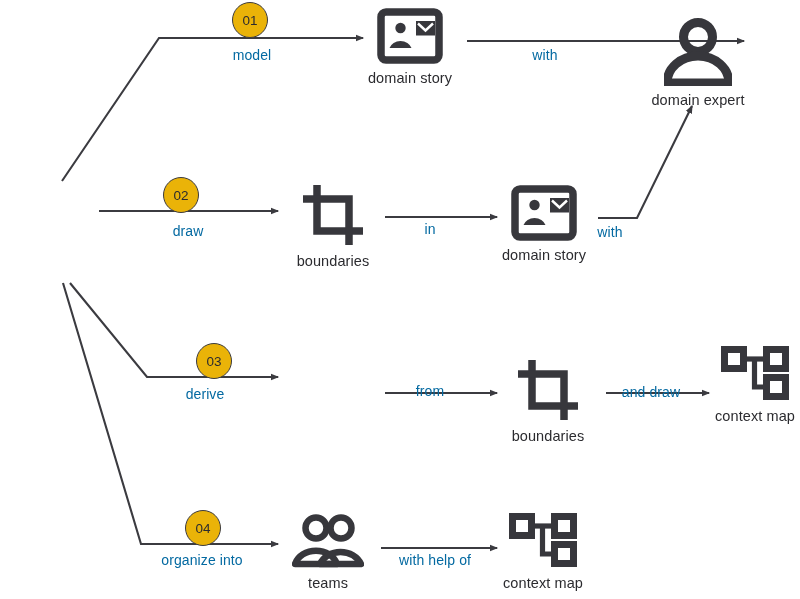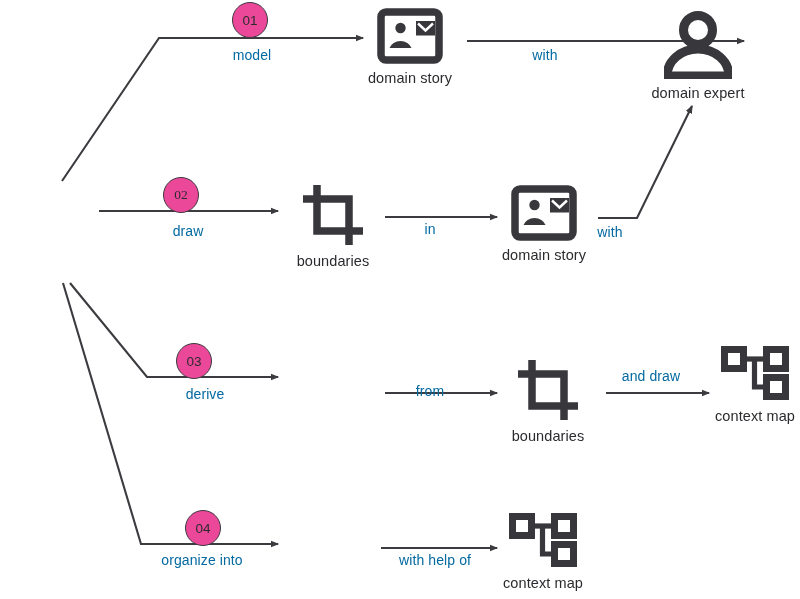--- a/index.html
+++ b/index.html
@@ -47,21 +47,21 @@
     white-space: nowrap;
     text-align: center;
     letter-spacing: 0.1px;
   }
   .step-badge {
     position: absolute;
     width: 36px;
     height: 36px;
     border: 1.4px solid #3b3b40;
     border-radius: 50%;
-    background: #ec4899;
+    background: #eab308;
     display: flex;
     align-items: center;
     justify-content: center;
     font-size: 13.5px;
     color: #2b2b2f;
     box-sizing: border-box;
   }
   .icon-svg { display: block; }
 </style>
 </head>
@@ -94,53 +94,53 @@
 
       <path d="M606,393 L709,393" marker-end="url(#arrowhead)"></path>
 
       <path d="M63,283 L141,544 L278,544" marker-end="url(#arrowhead)"></path>
 
       <path d="M381,548 L497,548" marker-end="url(#arrowhead)"></path>
     </g>
   </svg>
 
   <div class="step-badge" style="left:232px; top:2px;">01</div>
-  <div class="step-badge" style="left:163px; top:177px;font-family:Liberation Serif, serif;">02</div>
-  <div class="step-badge" style="left:176px; top:343px;">03</div>
+  <div class="step-badge" style="left:163px; top:177px;">02</div>
+  <div class="step-badge" style="left:196px; top:343px;">03</div>
   <div class="step-badge" style="left:185px; top:510px;">04</div>
 
   <div class="edge-label" style="left:204px; top:47px; width:96px;">model</div>
   <div class="edge-label" style="left:497px; top:47px; width:96px;">with</div>
 
   <div class="edge-label" style="left:140px; top:223px; width:96px;">draw</div>
   <div class="edge-label" style="left:392px; top:221px; width:76px;">in</div>
   <div class="edge-label" style="left:578px; top:224px; width:64px;">with</div>
 
   <div class="edge-label" style="left:157px; top:386px; width:96px;">derive</div>
   <div class="edge-label" style="left:392px; top:363px; width:76px;margin-top:20px;">from</div>
-  <div class="edge-label" style="left:605px; top:368px; width:92px;">and draw</div>
+  <div class="edge-label" style="left:605px; top:384px; width:92px;">and draw</div>
 
   <div class="edge-label" style="left:147px; top:552px; width:110px;text-align:center;">organize into</div>
   <div class="edge-label" style="left:380px; top:552px; width:110px;">with help of</div>
 
 
   <div class="node" style="left:363px; top:8px; width:94px;">
     <span>
       <svg class="icon-svg" width="66" height="56" viewBox="0 0 66 56" xmlns="http://www.w3.org/2000/svg">
         <rect x="4" y="4" width="58" height="48" rx="5" ry="5" fill="none" stroke="#37373c" stroke-width="7.5"></rect>
         <circle cx="23.5" cy="20" r="5.2" fill="#37373c"></circle>
         <path d="M12.5,40 A11.5,10 0 0 1 34.5,40 Z" fill="#37373c"></path>
         <rect x="39" y="13" width="19" height="14.5" fill="#37373c"></rect>
         <path d="M41,15.5 L48.5,22.5 L56,15.5" fill="none" stroke="#ffffff" stroke-width="2.4"></path>
       </svg>
     </span>
     <span class="node-label">domain story</span>
   </div>
 
-  <div class="node" style="left:648px; top:9px; width:100px;">
+  <div class="node" style="left:648px; top:16px; width:100px;">
     <span>
       <svg class="icon-svg" width="68" height="70" viewBox="0 0 68 70" xmlns="http://www.w3.org/2000/svg">
         <circle cx="34" cy="21" r="14.5" fill="none" stroke="#37373c" stroke-width="9"></circle>
         <path d="M3,67 A31,27 0 0 1 65,67 Z" fill="none" stroke="#37373c" stroke-width="9" stroke-linejoin="round"></path>
       </svg>
     </span>
     <span class="node-label">domain expert</span>
   </div>
 
   <div class="node" style="left:285px; top:183px; width:96px;">
@@ -191,20 +191,31 @@
         </g>
         <g fill="none" stroke="#37373c" stroke-width="5.2">
           <path d="M22,13 L45,13"></path>
           <path d="M33.5,13 L33.5,41 L45,41"></path>
         </g>
       </svg>
     </span>
     <span class="node-label">context map</span>
   </div>
 
+  <div class="node" style="left:288px; top:513px; width:80px;">
+    <span>
+      <svg class="icon-svg" width="72" height="56" viewBox="0 0 72 56" xmlns="http://www.w3.org/2000/svg">
+        <circle cx="24" cy="15" r="10.5" fill="none" stroke="#37373c" stroke-width="6.5"></circle>
+        <circle cx="49" cy="15" r="10.5" fill="none" stroke="#37373c" stroke-width="6.5"></circle>
+        <path d="M3,51 A22,19 0 0 1 45,51 Z" fill="none" stroke="#37373c" stroke-width="6.5" stroke-linejoin="round"></path>
+        <path d="M28,51 A22,19 0 0 1 69,51 Z" fill="none" stroke="#37373c" stroke-width="6.5" stroke-linejoin="round"></path>
+      </svg>
+    </span>
+    <span class="node-label">teams</span>
+  </div>
 
   <div class="node" style="left:497px; top:513px; width:92px;">
     <span>
       <svg class="icon-svg" width="68" height="56" viewBox="0 0 68 56" xmlns="http://www.w3.org/2000/svg">
         <g fill="none" stroke="#37373c" stroke-width="7">
           <rect x="3.5" y="3.5" width="19" height="19"></rect>
           <rect x="45.5" y="3.5" width="19" height="19"></rect>
           <rect x="45.5" y="31.5" width="19" height="19"></rect>
         </g>
         <g fill="none" stroke="#37373c" stroke-width="5.2">

